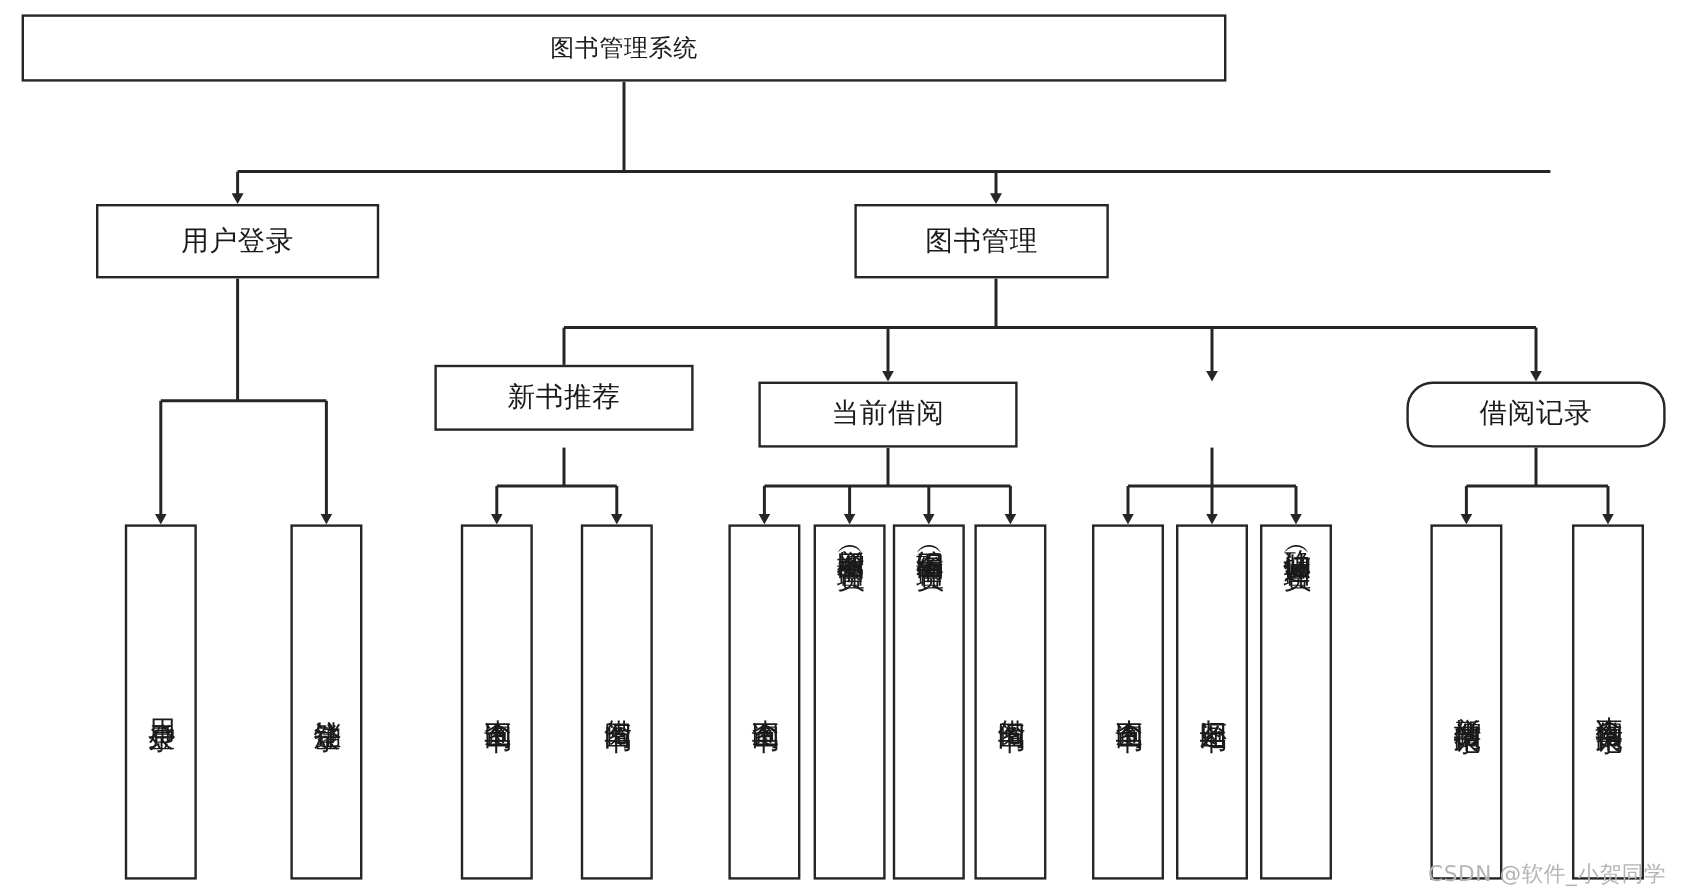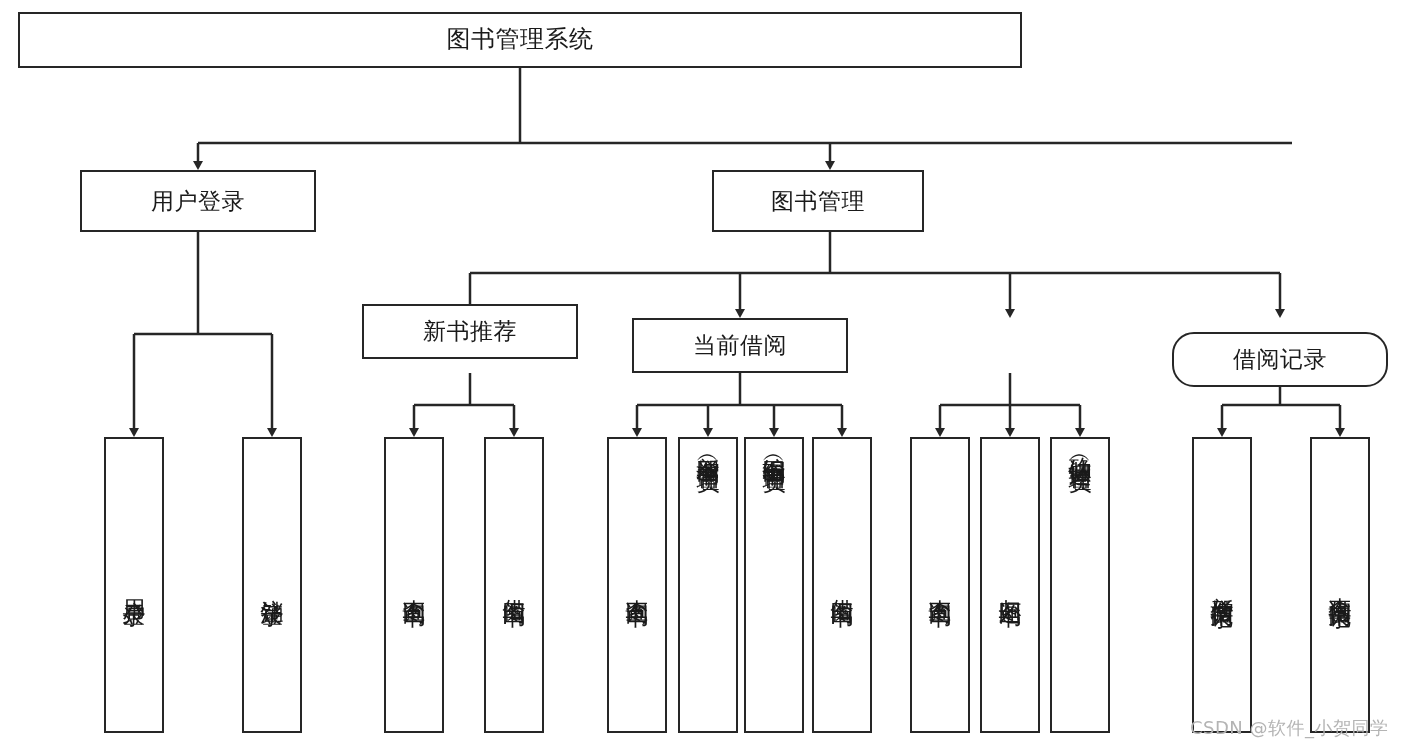--- a/index.html
+++ b/index.html
@@ -41,21 +41,21 @@
     text-align: center;
     line-height: 1.22;
     letter-spacing: 0.5px;
   }
   
   .node.horiz .label {
     writing-mode: horizontal-tb;
     font-size: 23px;
   }
   .node.root .label {
-    font-size: 24px;
+    font-size: 20px;
   }
   
   .node.vert {
     align-items: flex-start;
     justify-content: center;
     padding-top: 0;
   }
   .node.vert .label {
     writing-mode: vertical-rl;
     text-orientation: upright;
@@ -141,21 +141,21 @@
   <div class="node horiz" style="left:712px; top:170px; width:212px; height:62px;">
     <span class="label">图书管理</span>
   </div>
 
   <div class="node horiz" style="left:362px; top:304px; width:216px; height:55px;align-items:center;">
     <span class="label">新书推荐</span>
   </div>
   <div class="node horiz" style="left:632px; top:318px; width:216px; height:55px;">
     <span class="label">当前借阅</span>
   </div>
-  <div class="node horiz" style="left:1172px; top:332px; width:216px; height:55px;border-radius:22px;">
+  <div class="node horiz" style="left:1172px; top:318px; width:216px; height:55px;border-radius:22px;">
     <span class="label">借阅记录</span>
   </div>
 
   <div class="node vert center-v" style="left:104px; top:437px; width:60px; height:296px;">
     <span class="label">用户登录</span>
   </div>
   <div class="node vert center-v" style="left:242px; top:437px; width:60px; height:296px;">
     <span class="label">注销登录</span>
   </div>
 

